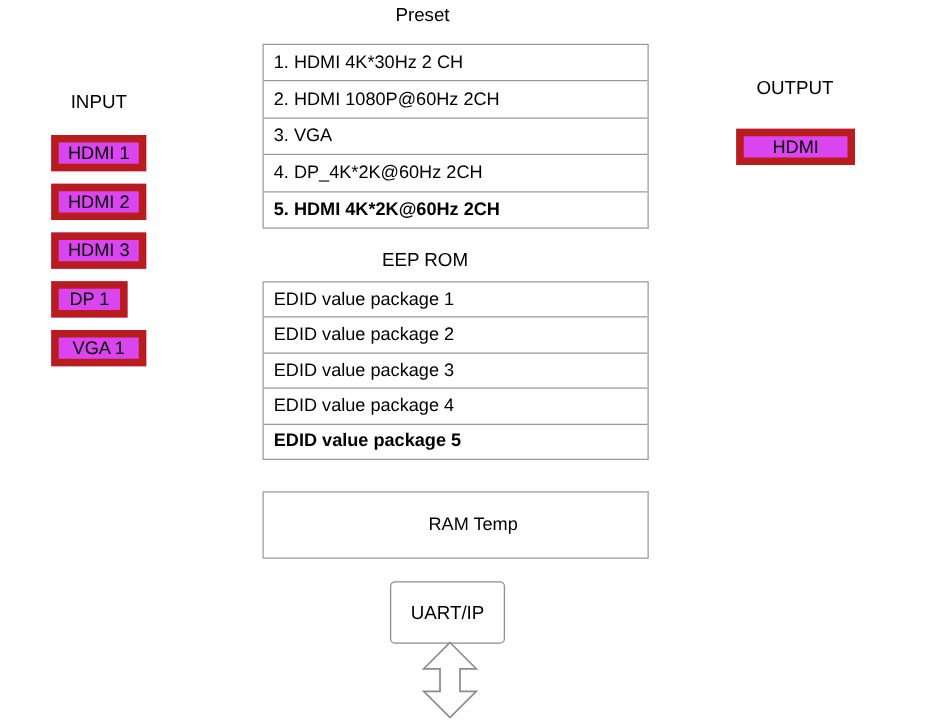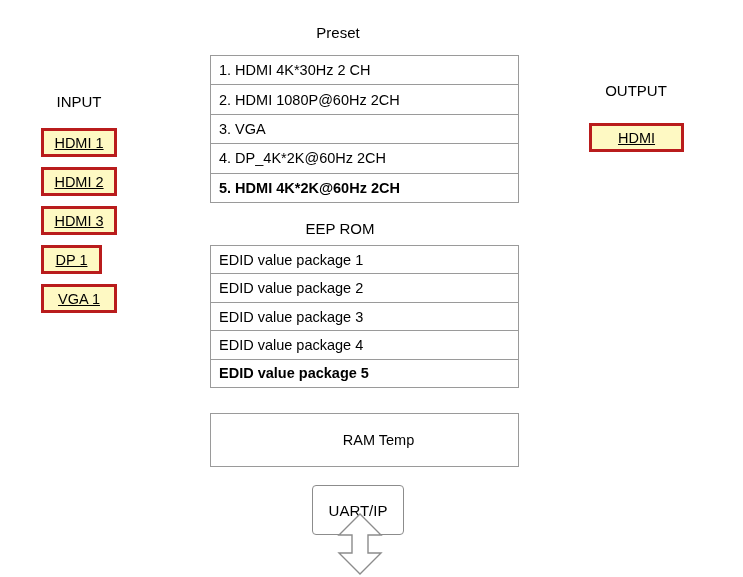--- a/index.html
+++ b/index.html
@@ -19,42 +19,41 @@
   }
 
   .canvas {
     position: absolute;
     inset: 0;
     width: 743px;
     height: 577px;
   }
 
   
-  .abs { position: absolute; box-sizing: border-box; margin-top: 20px; }
+  .abs { position: absolute; box-sizing: border-box; }
 
   
   .heading {
     font-size: 15px;
     line-height: 1;
     text-align: center;
     white-space: nowrap;
     color: #000;
   }
 
   
   .port-box {
-    border: 3px solid #b91c1c;
-    background: #fef9c3;
+    border: 6px solid #b91c1c;
+    background: #d946ef;
     font-size: 14.5px;
     display: flex;
     align-items: center;
     justify-content: center;
     white-space: nowrap;
     color: #000;
-    text-decoration: underline;
   }
 
   
   .list {
     border: 1px solid #9a9a9a;
     background: #ffffff;
     display: flex;
     flex-direction: column;
   }
   .list-row {

